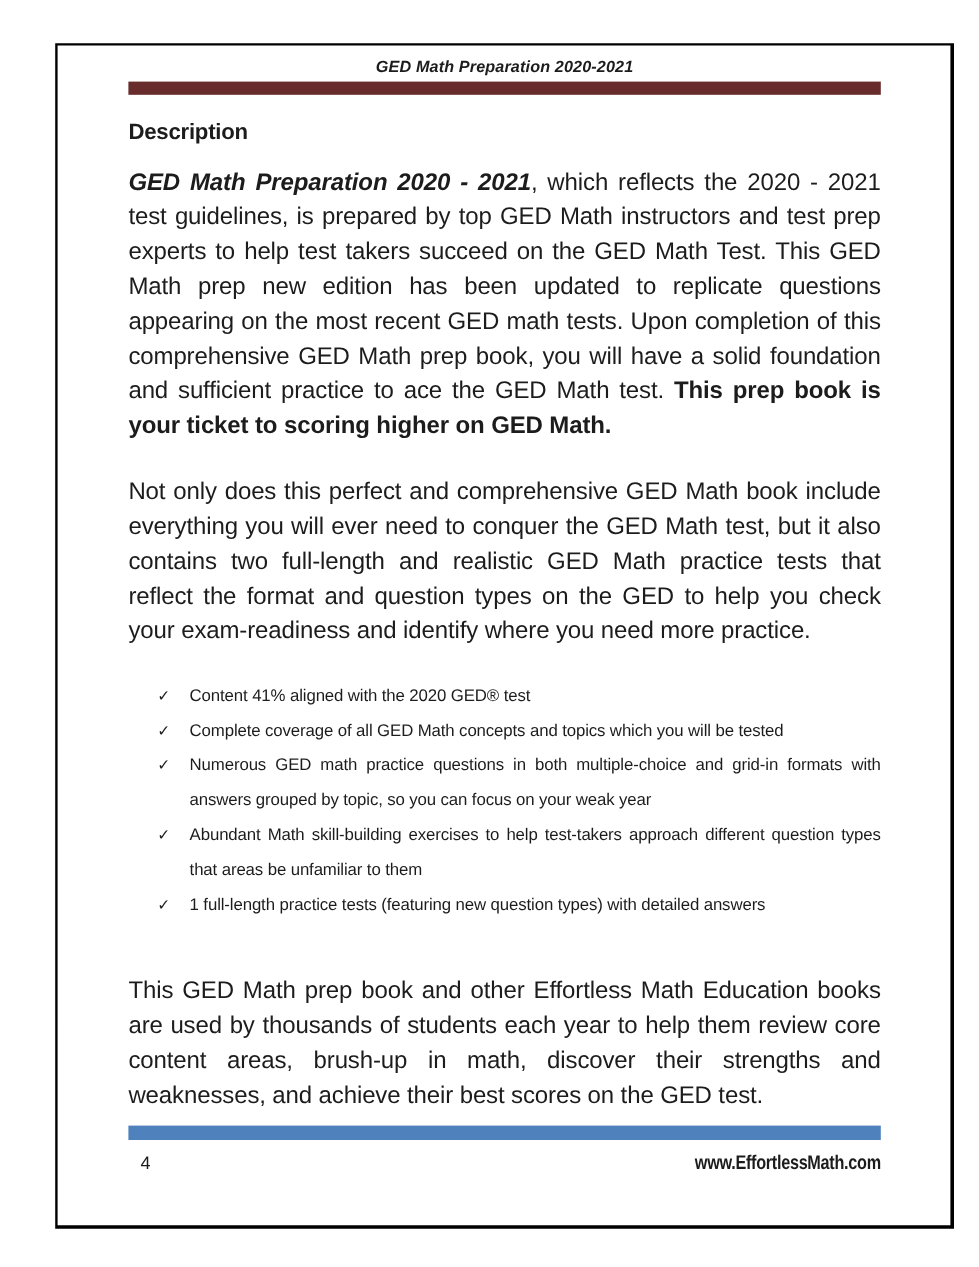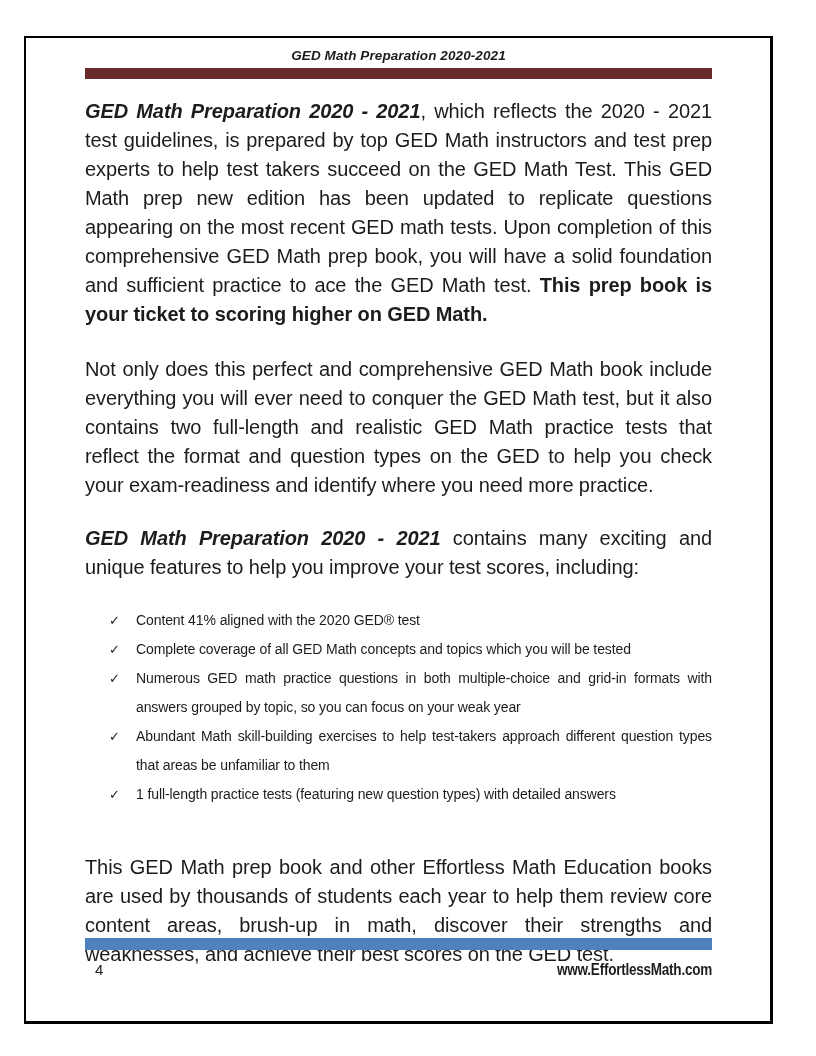--- a/index.html
+++ b/index.html
@@ -5,21 +5,21 @@
   * { margin: 0; padding: 0; box-sizing: border-box; }
   html, body {
     width: 816px; height: 1056px;
     background: #ffffff;
     font-family: "Liberation Sans", sans-serif;
     color: #1c1c1c;
     position: relative;
   }
   .page {
     position: absolute;
-    left: 24px; top: 36px;
+    left: 46px; top: 36px;
     width: 749px; height: 988px;
     border: 2px solid #000;
     border-right-width: 3px;
     border-bottom-width: 3px;
     background: #fff;
     padding: 10px 58px 0 59px;
     overflow: hidden;
   }
   .header-title {
     text-align: center;
@@ -100,26 +100,26 @@
 </head>
 <body>
 
 <div class="page">
 
   <div>
     <div class="header-title">GED Math Preparation 2020-2021</div>
     <div class="header-rule" style="background-color: rgb(104, 44, 44);"></div>
   </div>
 
+  <h1 class="heading">Description</h1>
 
   <p class="body-text mt-first"><span class="bi">GED Math Preparation 2020 - 2021</span><span>, which reflects the 2020 - 2021 test guidelines, is prepared by top GED Math instructors and test prep experts to help test takers succeed on the GED Math Test. This GED Math prep new edition has been updated to replicate questions appearing on the most recent GED math tests. Upon completion of this comprehensive GED Math prep book, you will have a solid foundation and sufficient practice to ace the GED Math test. </span><span class="b">This prep book is your ticket to scoring higher on GED Math.</span></p>
 
   <p class="body-text mt-p2">Not only does this perfect and comprehensive GED Math book include everything you will ever need to conquer the GED Math test, but it also contains two full-length and realistic GED Math practice tests that reflect the format and question types on the GED to help you check your exam-readiness and identify where you need more practice.</p>
 
-  <p class="body-text mt-p3"><span class="bi">GED Math Preparation 2020 - 2021</span><span> contains many exciting and unique features to help you improve your test scores, including:</span></p>
 
   <ul class="features">
     <li class="feature-item">
       <span class="check">✓</span>
       <span class="item-text">Content 41% aligned with the 2020 GED® test</span>
     </li>
     <li class="feature-item">
       <span class="check">✓</span>
       <span class="item-text">Complete coverage of all GED Math concepts and topics which you will be tested</span>
     </li>

